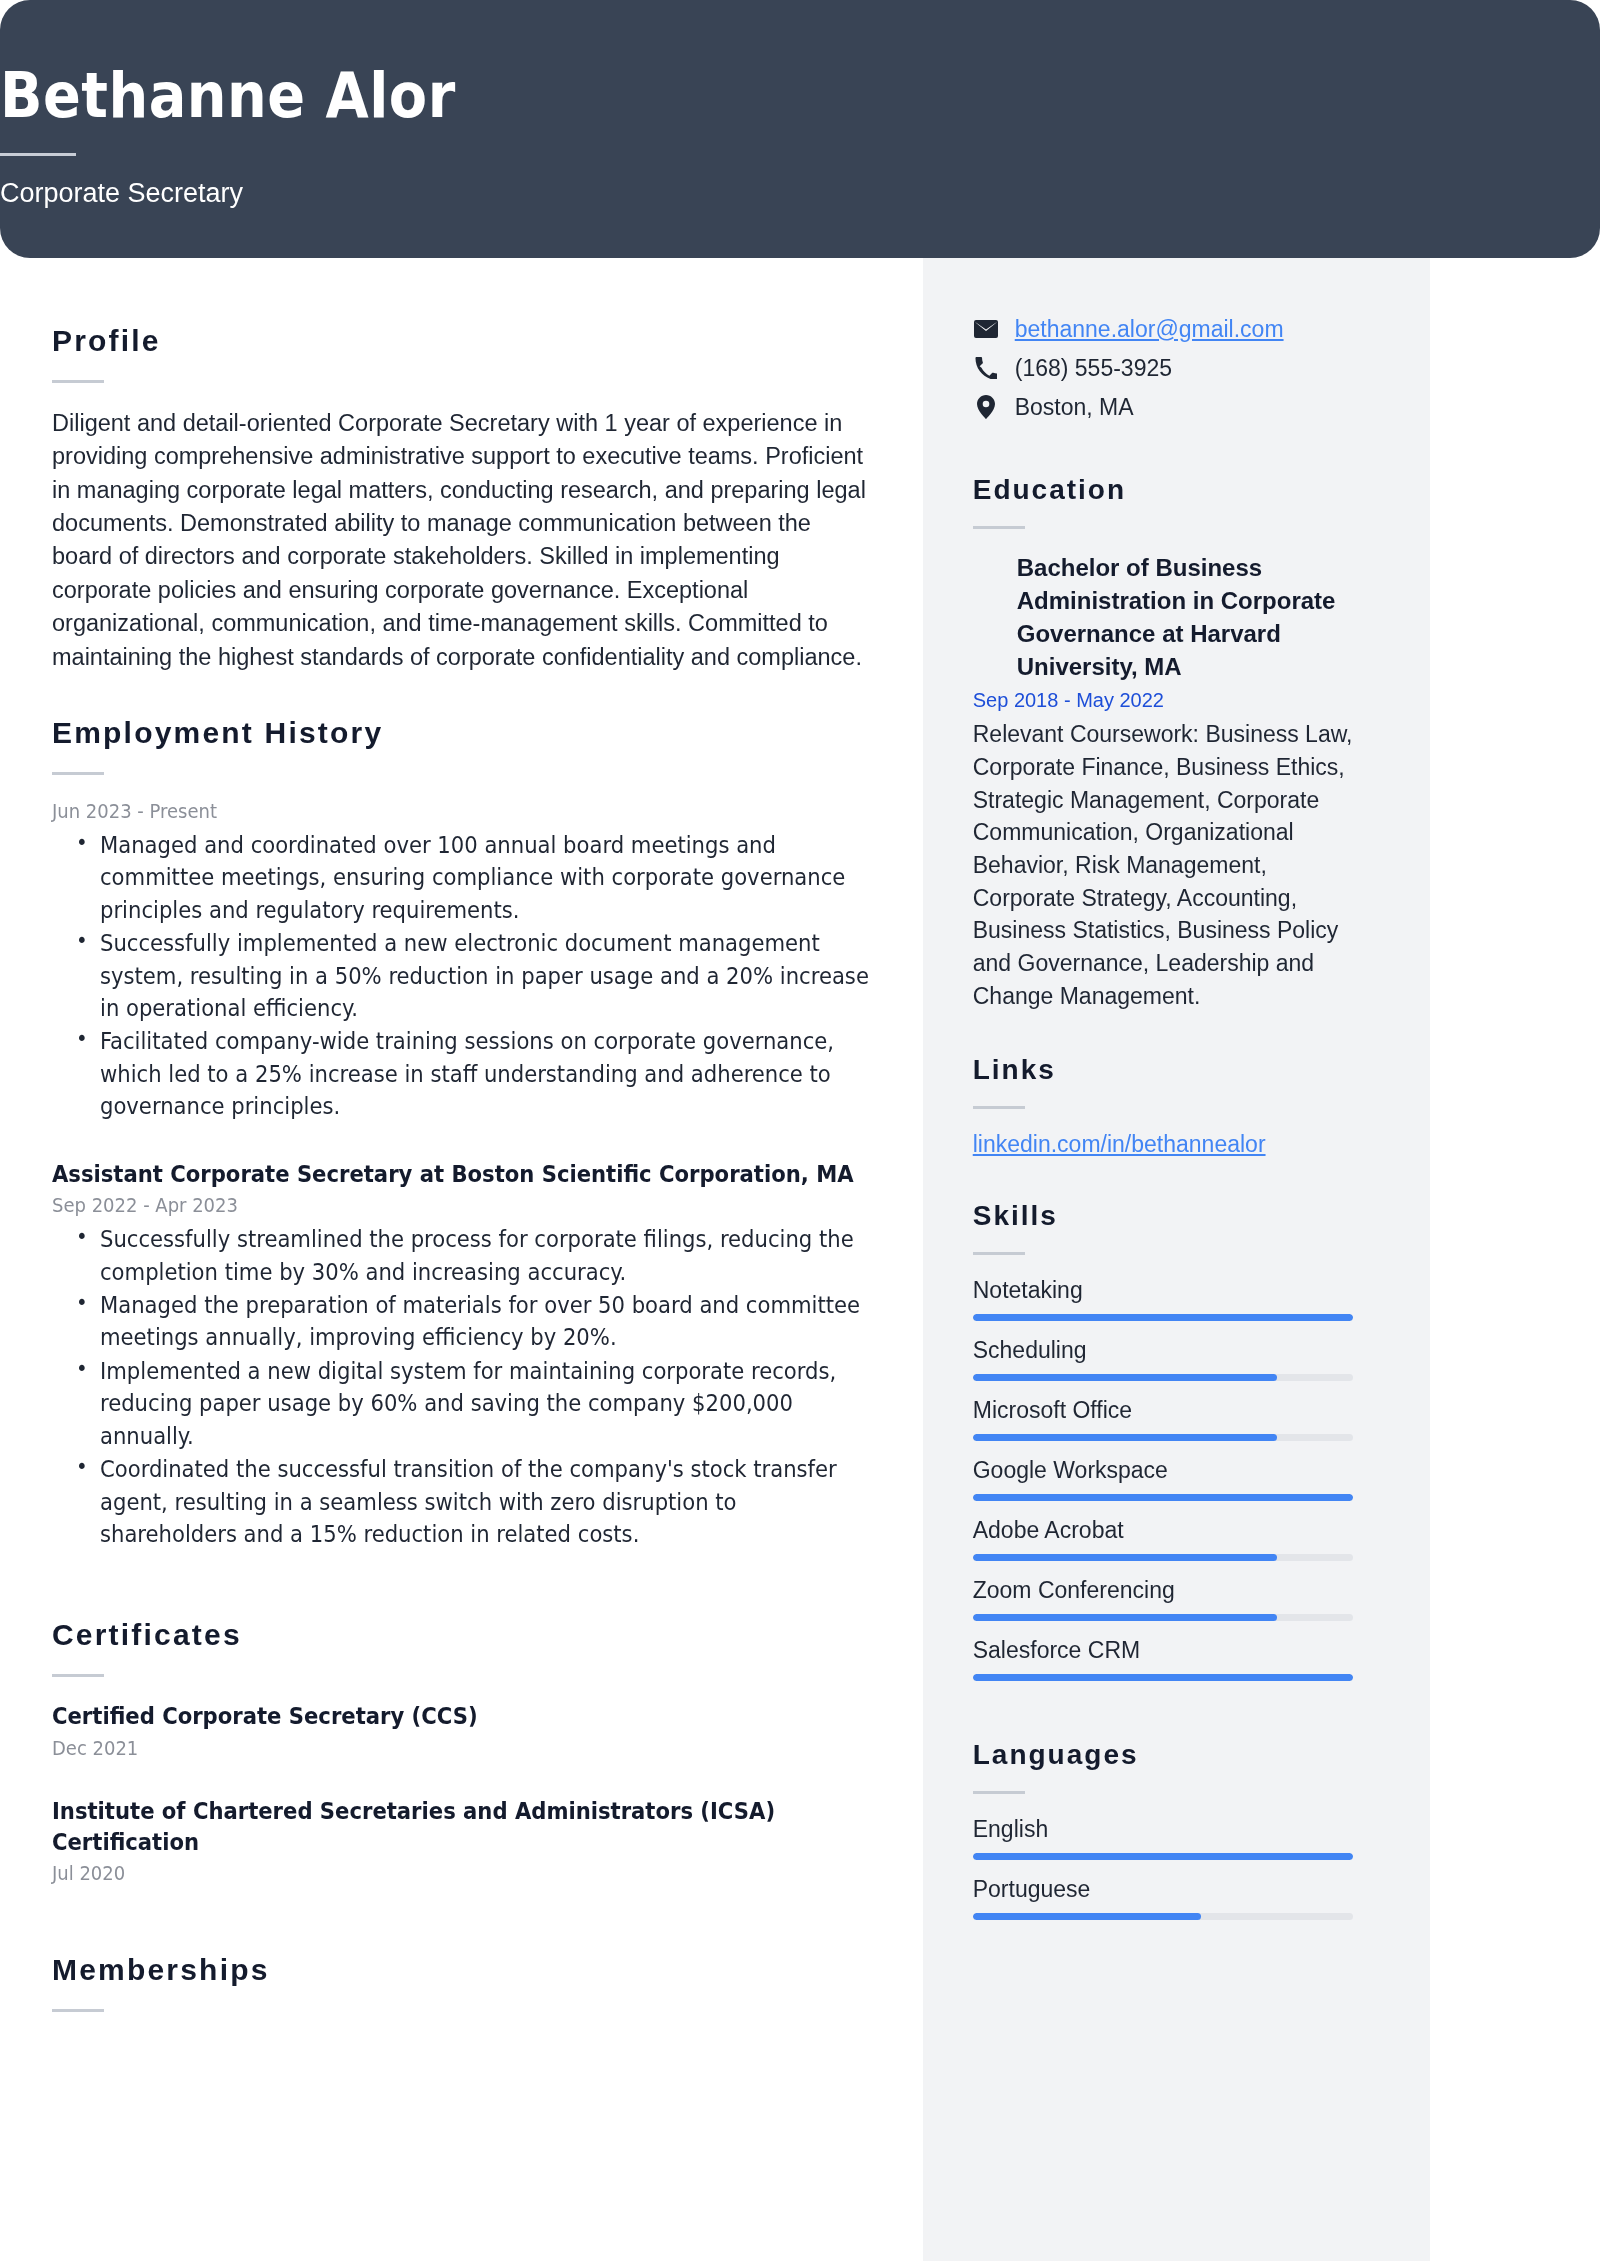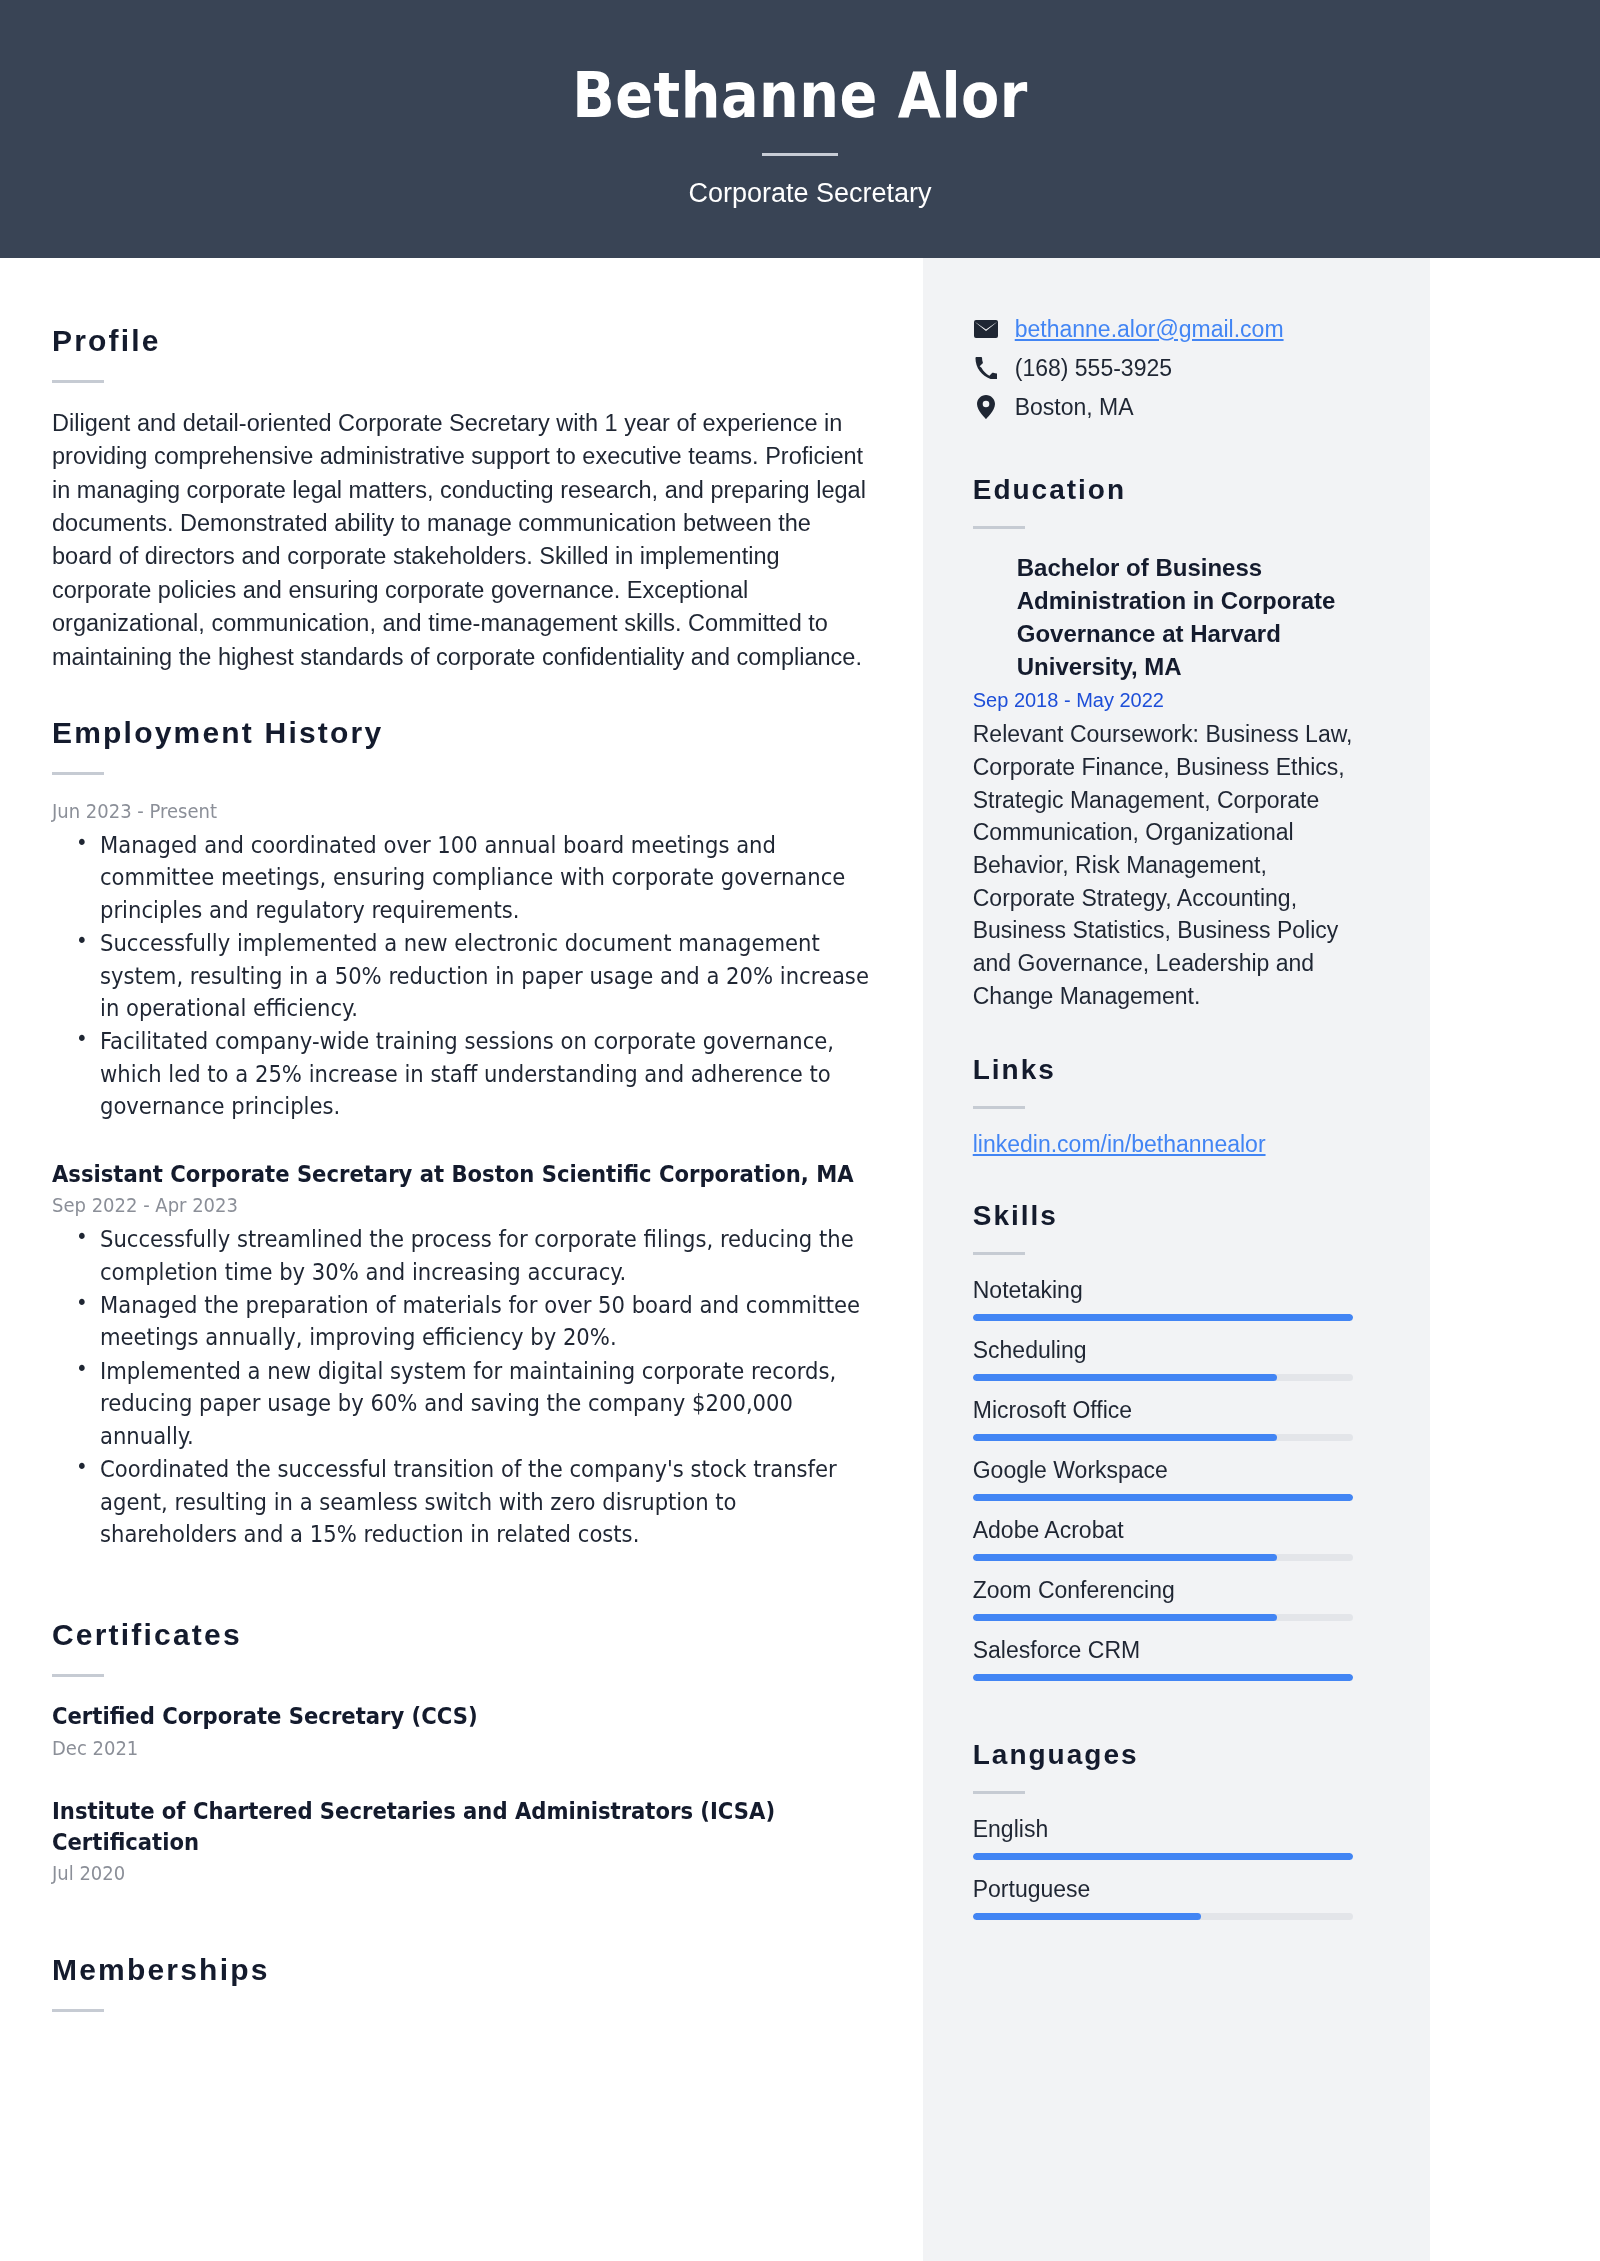--- a/index.html
+++ b/index.html
@@ -14,44 +14,43 @@
     position: relative;
   }
 
   
   .header {
     background: #394455;
     width: 100%;
     height: 258px;
     display: flex;
     flex-direction: column;
-    align-items: center;
     justify-content: center;
     padding-top: 14px;
+    border-radius: 30px;
   }
   .header-name {
     color: #ffffff;
     font-size: 62px;
     font-weight: 700;
     letter-spacing: 0.5px;
     line-height: 1.05;
     font-family: "DejaVu Sans Condensed", "Liberation Sans Narrow", "Liberation Sans", sans-serif;
   }
   .header-rule {
     width: 76px;
     height: 3px;
     background: #c8cdd6;
     margin: 24px 0 22px 0;
   }
   .header-title {
     color: #ffffff;
     font-size: 27px;
     font-weight: 400;
     font-family: "Liberation Sans", sans-serif;
-    margin-left: 20px;
   }
 
   
   .body-wrap {
     display: flex;
     align-items: stretch;
     width: 1430px;
     min-height: 2003px;
   }
   .main-col {

